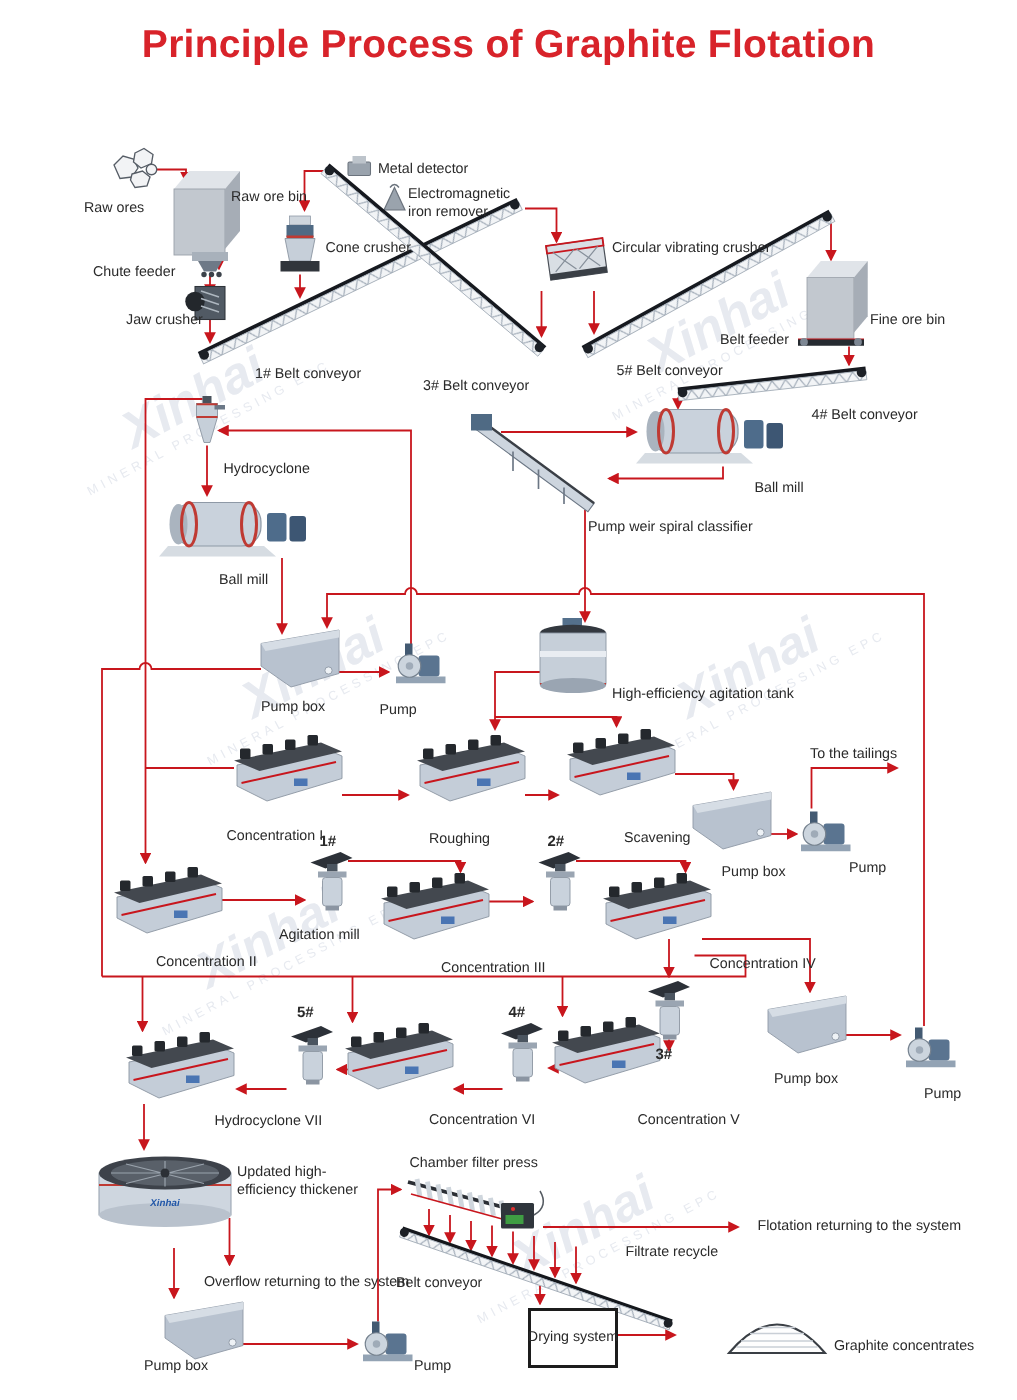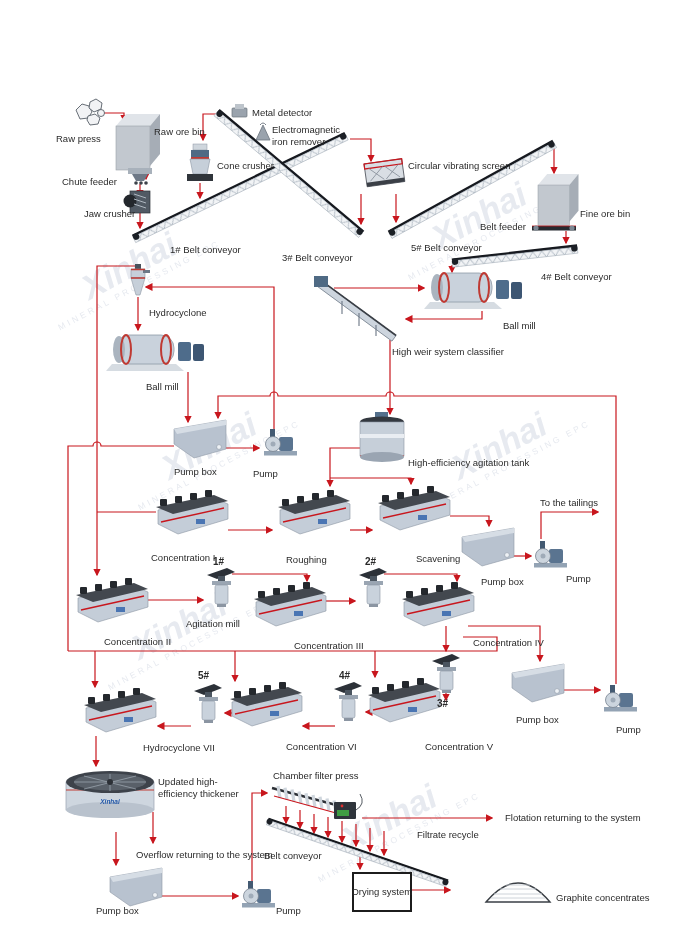--- a/index.html
+++ b/index.html
@@ -42,20 +42,21 @@
   </div>
   <div class="wm" style="left:90px;top:608px">
     <div class="wm-b">Xinhai</div>
     <div class="wm-t">MINERAL PROCESSING EPC</div>
   </div>
   <div class="wm" style="left:300px;top:800px">
     <div class="wm-b">Xinhai</div>
     <div class="wm-t">MINERAL PROCESSING EPC</div>
   </div>
 
+  <div class="title">Principle Process of Graphite Flotation</div>
 
   <svg class="canvas" width="678" height="933" viewBox="0 0 678 933">
     <defs>
       <marker id="ah" viewBox="0 0 6 6" markerWidth="6.5" markerHeight="6.5" refX="5" refY="3" orient="auto">
         <path d="M0,0 L6,3 L0,6 Z" fill="#c8161d"></path>
       </marker>
       <pattern id="truss" width="9" height="6.5" patternUnits="userSpaceOnUse">
         <path d="M0,0 L4.5,6.5 L9,0" stroke="#9aa5b2" stroke-width="0.7" fill="none"></path>
       </pattern>
       <g id="flot">
@@ -342,37 +343,37 @@
     <g transform="translate(486,876)">
       <path d="M0,26 Q32,-12 64,26 Z" fill="#fefefe" stroke="#3a3f45" stroke-width="1.4"></path>
       <path d="M8,18 h48 M5,22 h54 M14,13 h36 M20,9 h24" stroke="#c9cfd6" stroke-width="0.9"></path>
     </g>
   </svg>
 
   <div class="drybox">
     <span class="lbl">Drying system</span>
   </div>
 
-  <span class="lbl" style="left:56px;top:133px">Raw press</span>
+  <span class="lbl" style="left:56px;top:133px">Raw ores</span>
   <span class="lbl" style="left:154px;top:126px">Raw ore bin</span>
   <span class="lbl" style="left:62px;top:176px">Chute feeder</span>
   <span class="lbl" style="left:84px;top:208px">Jaw crusher</span>
   <span class="lbl" style="left:217px;top:160px">Cone crusher</span>
   <span class="lbl" style="left:252px;top:107px">Metal detector</span>
   <span class="lbl wrap" style="left:272px;top:124px;width:80px">Electromagnetic iron remover</span>
-  <span class="lbl" style="left:408px;top:160px">Circular vibrating screen</span>
+  <span class="lbl" style="left:408px;top:160px">Circular vibrating crusher</span>
   <span class="lbl" style="left:580px;top:208px">Fine ore bin</span>
   <span class="lbl" style="left:480px;top:221px">Belt feeder</span>
   <span class="lbl" style="left:170px;top:244px">1# Belt conveyor</span>
   <span class="lbl" style="left:282px;top:252px">3# Belt conveyor</span>
   <span class="lbl" style="left:411px;top:242px">5# Belt conveyor</span>
   <span class="lbl" style="left:541px;top:271px">4# Belt conveyor</span>
   <span class="lbl" style="left:149px;top:307px">Hydrocyclone</span>
   <span class="lbl" style="left:146px;top:381px">Ball mill</span>
-  <span class="lbl" style="left:392px;top:346px">High weir system classifier</span>
+  <span class="lbl" style="left:392px;top:346px">Pump weir spiral classifier</span>
   <span class="lbl" style="left:503px;top:320px">Ball mill</span>
   <span class="lbl" style="left:174px;top:466px">Pump box</span>
   <span class="lbl" style="left:253px;top:468px">Pump</span>
   <span class="lbl" style="left:408px;top:457px">High-efficiency agitation tank</span>
   <span class="lbl" style="left:151px;top:552px">Concentration I</span>
   <span class="lbl" style="left:286px;top:554px">Roughing</span>
   <span class="lbl" style="left:416px;top:553px">Scavening</span>
   <span class="lbl" style="left:540px;top:497px">To the tailings</span>
   <span class="lbl" style="left:481px;top:576px">Pump box</span>
   <span class="lbl" style="left:566px;top:573px">Pump</span>

